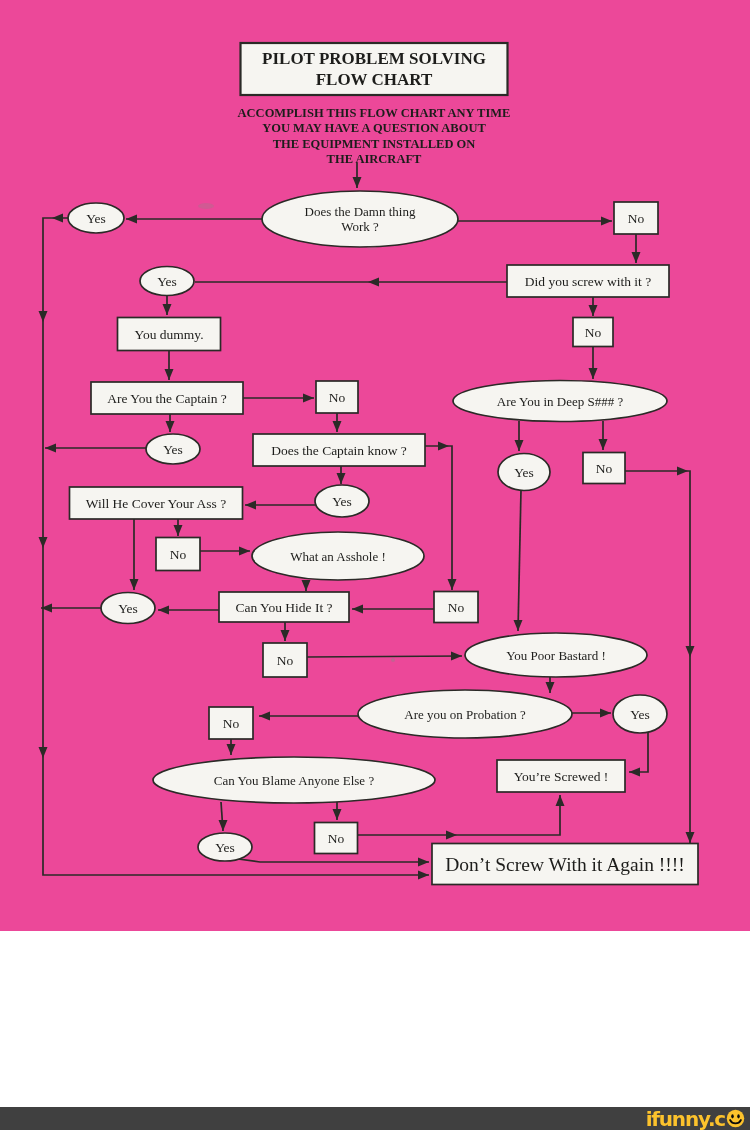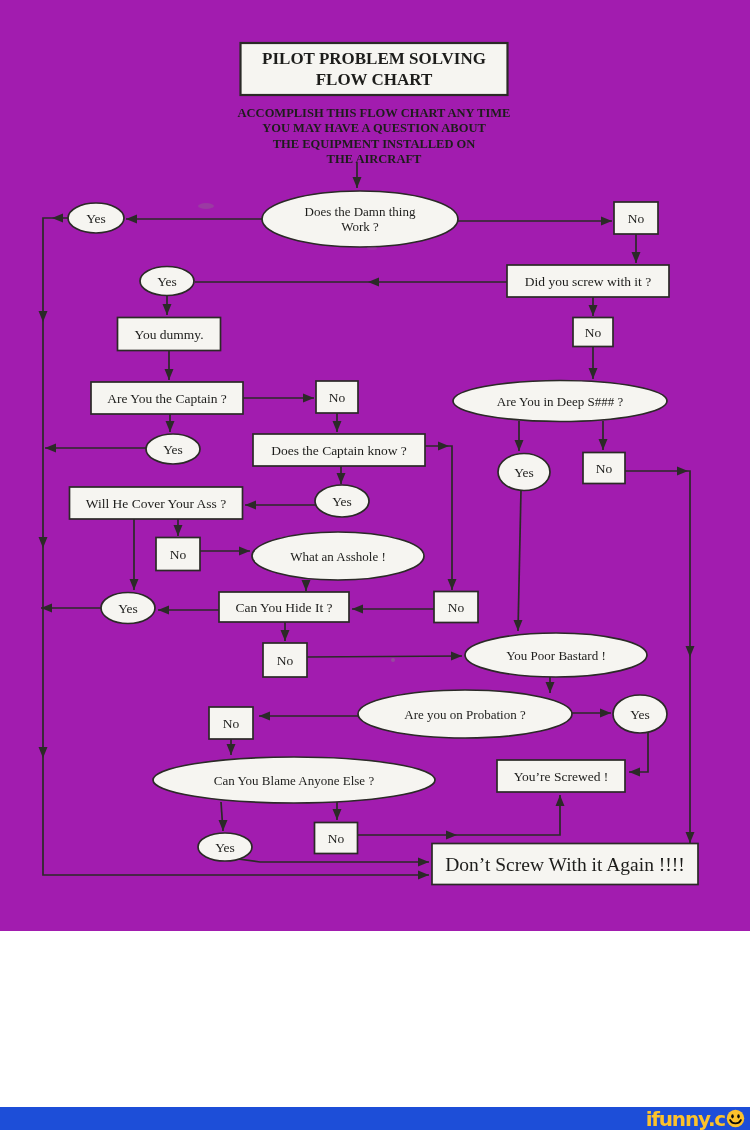--- a/index.html
+++ b/index.html
@@ -12,21 +12,21 @@
        display:flex;align-items:center;justify-content:flex-end}
   .logo{display:flex;align-items:center;padding-right:5px;color:#fcc22c;
         font-family:"DejaVu Sans","Liberation Sans",sans-serif;font-weight:bold;
         font-size:20px;letter-spacing:-1.2px;line-height:1}
   .logo svg{margin-left:1px;display:block}
 </style>
 </head>
 <body>
 
 <div class="stage">
-  <div class="scan" style="background: #a21caf;">
+  <div class="scan" style="background: #ec4899;">
     <svg width="750" height="931" viewBox="0 0 750 931">
         <g>
           <polyline points="357,163 357,188" fill="none" stroke="#2b2a27" stroke-width="1.7"></polyline>
           <polygon points="357,188 352.5,177 361.5,177" fill="#2b2a27"></polygon>
         </g>
         <g>
           <polyline points="262,219 126,219" fill="none" stroke="#2b2a27" stroke-width="1.7"></polyline>
           <polygon points="126,219 137,214.5 137,223.5" fill="#2b2a27"></polygon>
         </g>
         <g>
@@ -319,21 +319,21 @@
         </g>
         <g>
           <rect x="432" y="843.5" width="266" height="41" fill="#f6f5f1" stroke="#2b2a27" stroke-width="1.7"></rect>
           <text x="565" y="864" text-anchor="middle" dominant-baseline="central" fill="#1d1d1b" font-size="19.5" font-weight="normal">Don’t Screw With it Again !!!!</text>
         </g>
         <ellipse cx="206" cy="206" rx="8" ry="3" fill="#8a8a86" opacity="0.28"></ellipse>
         <ellipse cx="393" cy="660" rx="2" ry="2" fill="#8a8a86" opacity="0.4"></ellipse>
         <ellipse cx="372" cy="248" rx="5" ry="2" fill="#8a8a86" opacity="0.18"></ellipse>
       </svg>
   </div>
-  <div class="bar" style="background: #1d4ed8; align-items: center;">
+  <div class="bar" style="background: #404040; align-items: center;">
     <span class="logo" style="color: rgb(252, 194, 44);">
         <span>ifunny.c</span>
         <svg width="19" height="19" viewBox="0 0 24 24">
           <circle cx="12" cy="12" r="11" fill="#fcc22c"></circle>
           <ellipse cx="8.2" cy="9.3" rx="1.6" ry="2.7" fill="#0b0b0b"></ellipse>
           <ellipse cx="15.8" cy="9.3" rx="1.6" ry="2.7" fill="#0b0b0b"></ellipse>
           <path d="M5.2 14.0 A7.6 7.6 0 0 0 18.8 14.0" fill="none" stroke="#0b0b0b" stroke-width="2.4" stroke-linecap="round"></path>
         </svg>
       </span>
   </div>

